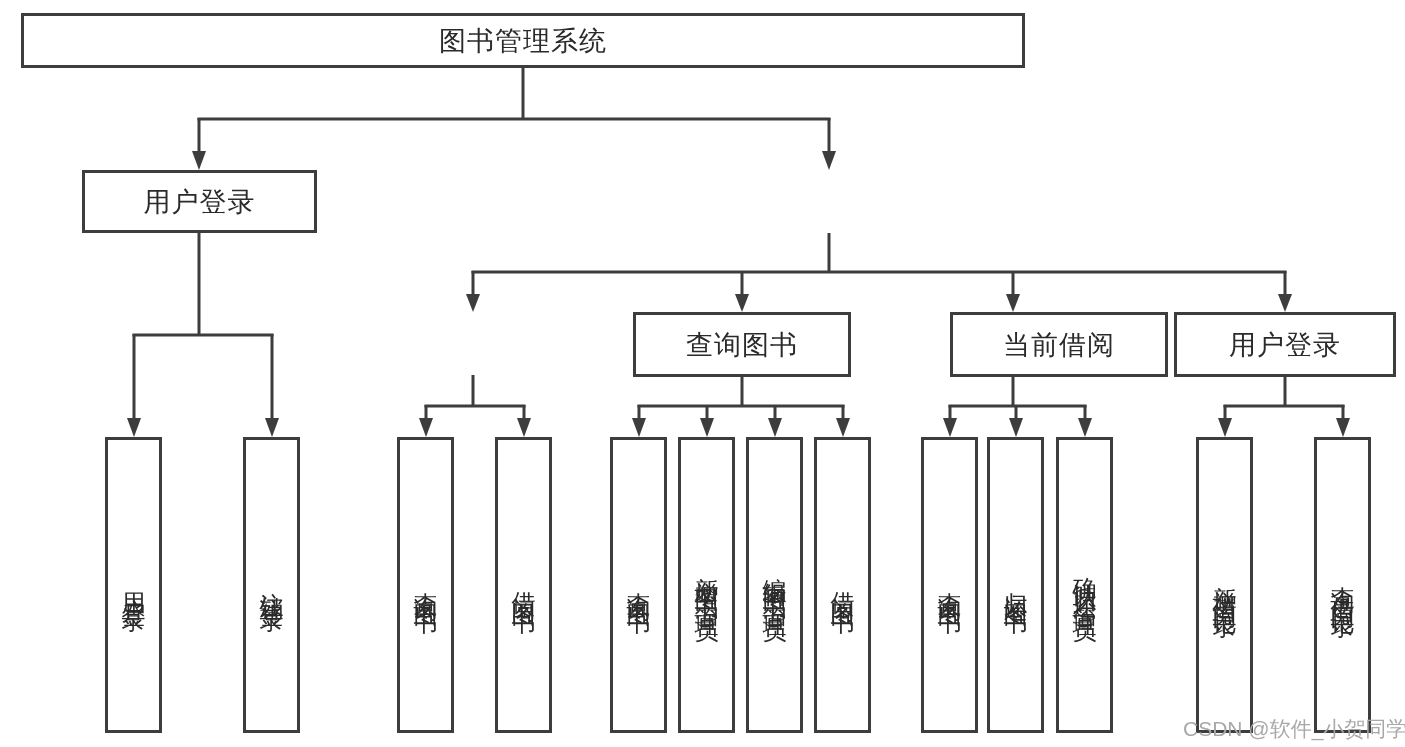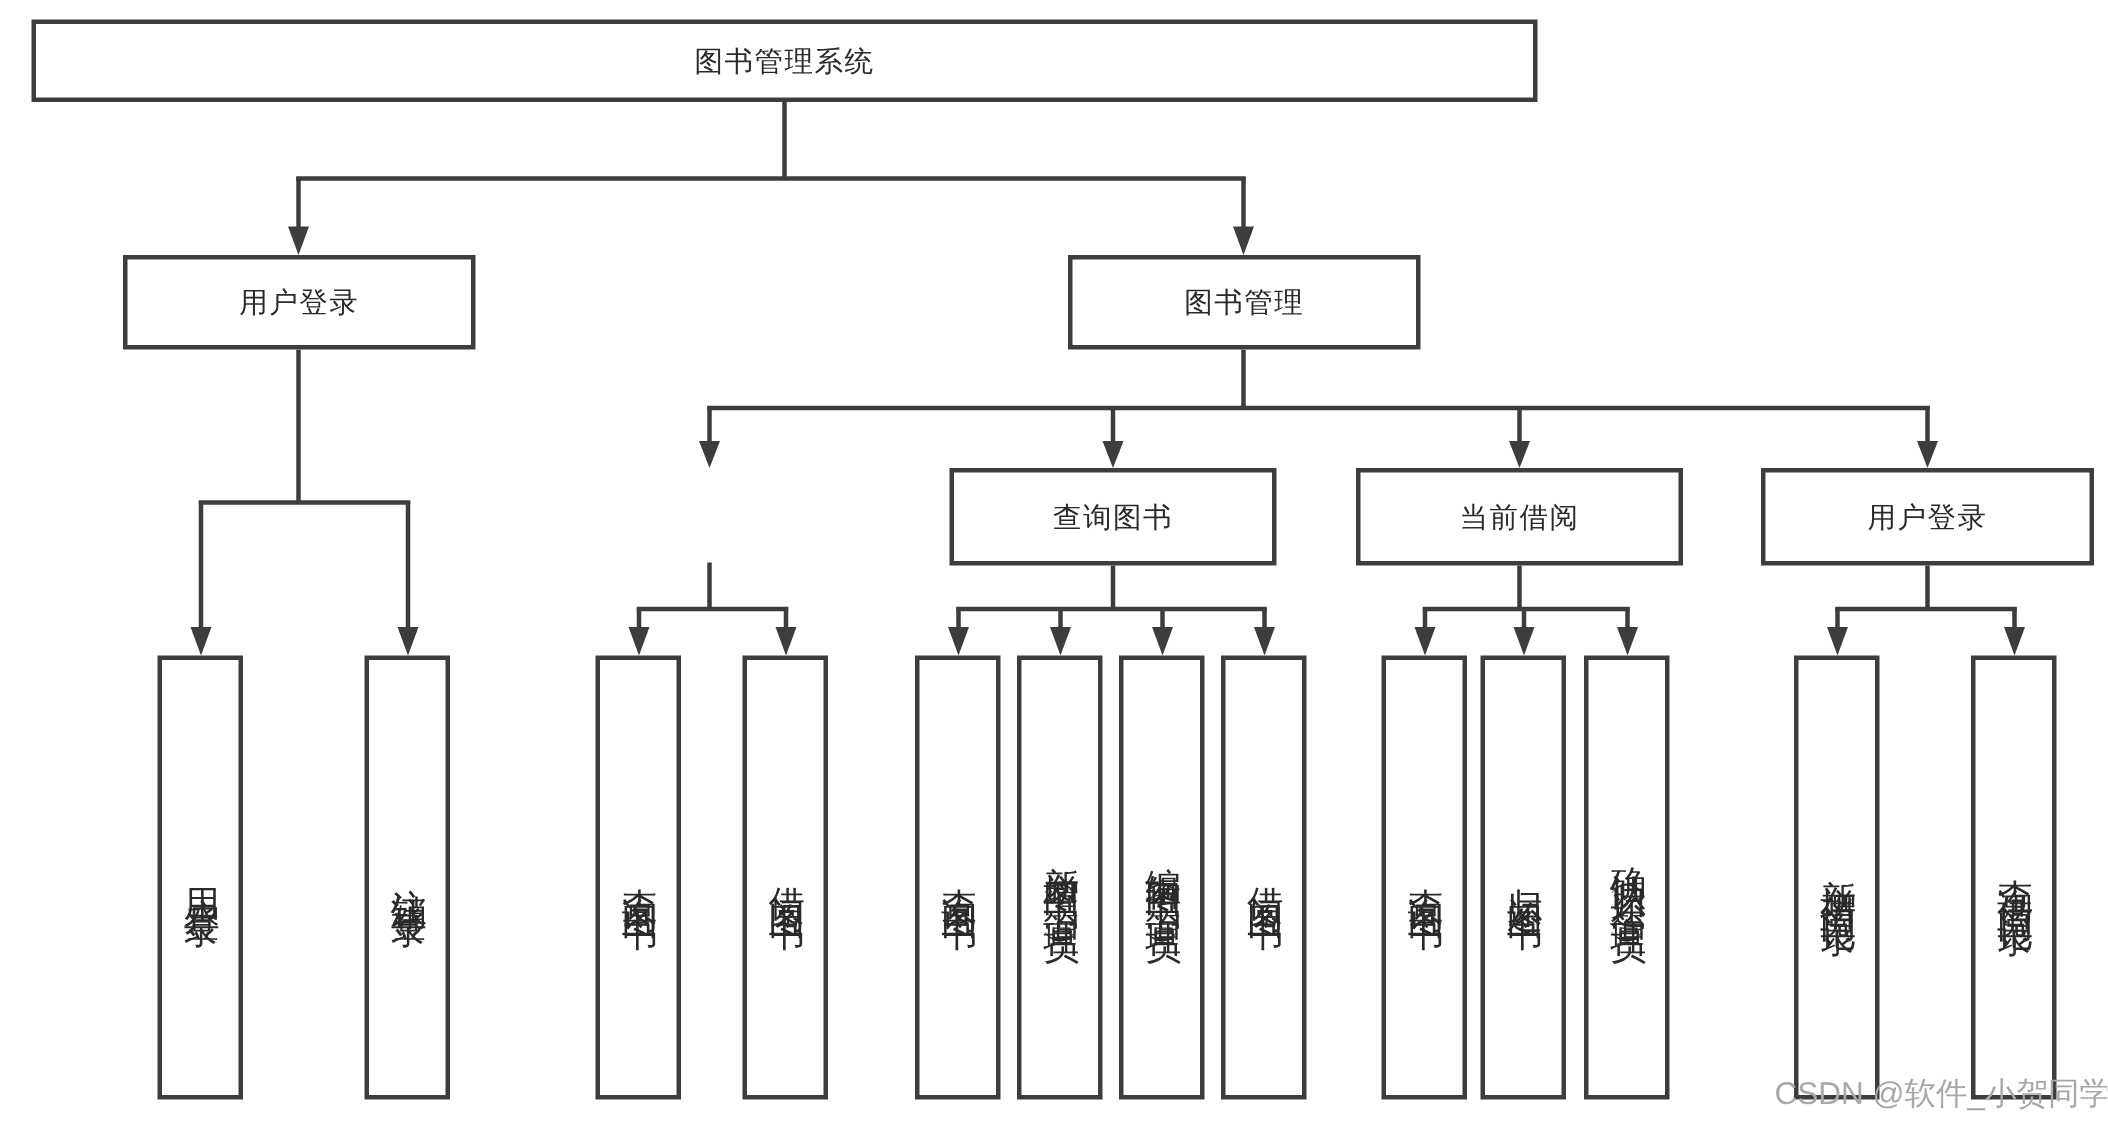--- a/index.html
+++ b/index.html
@@ -19,36 +19,36 @@
   .stage svg{position:absolute;left:0;top:0;z-index:0;}
   .node{
     position:absolute;
     box-sizing:border-box;
     border:3px solid var(--line);
     background:#fff;
     display:flex;align-items:center;justify-content:center;
     color:var(--text);
     z-index:1;
   }
-  .h{font-size:19px;letter-spacing:1px;}
+  .h{font-size:27px;letter-spacing:1px;}
   .v span{
     writing-mode:vertical-rl;
     text-orientation:mixed;
     font-size:24px;
     line-height:1;
     letter-spacing:6px;
     white-space:nowrap;
   }
   
   .n-root {left:21px;  top:13px;  width:1004px;height:55px;}
   .n-l2a  {left:82px;  top:170px; width:235px; height:63px;}
   .n-l2b  {left:712px; top:170px; width:235px; height:63px;}
   .n-l3a  {left:363px; top:312px; width:220px; height:65px;}
   .n-l3b  {left:633px; top:312px; width:218px; height:65px;}
-  .n-l3c  {left:904px; top:312px; width:218px; height:65px;}
+  .n-l3c  {left:950px; top:312px; width:218px; height:65px;}
   .n-l3d  {left:1174px;top:312px; width:222px; height:65px;}
   .leaf   {top:437px;  width:57px; height:296px;}
   .n-f1 {left:105px;} .n-f2 {left:243px;}
   .n-f3 {left:397px;} .n-f4 {left:495px;}
   .n-f5 {left:610px;} .n-f6 {left:678px;} .n-f7 {left:746px;} .n-f8 {left:814px;}
   .n-f9 {left:921px;} .n-f10{left:987px;} .n-f11{left:1056px;}
   .n-f12{left:1196px;}.n-f13{left:1314px;}
   .watermark{
     position:absolute;left:1183px;top:715px;z-index:2;
     font-size:21px;color:var(--watermark);white-space:nowrap;
@@ -129,23 +129,20 @@
     </g>
   </svg>
 
   <div class="node h n-root">
     <span>图书管理系统</span>
   </div>
 
   <div class="node h n-l2a">
     <span>用户登录</span>
   </div>
-  <div class="node h n-l2b">
-    <span>图书管理</span>
-  </div>
 
   <div class="node h n-l3b">
     <span>查询图书</span>
   </div>
   <div class="node h n-l3c">
     <span>当前借阅</span>
   </div>
   <div class="node h n-l3d">
     <span>用户登录</span>
   </div>

